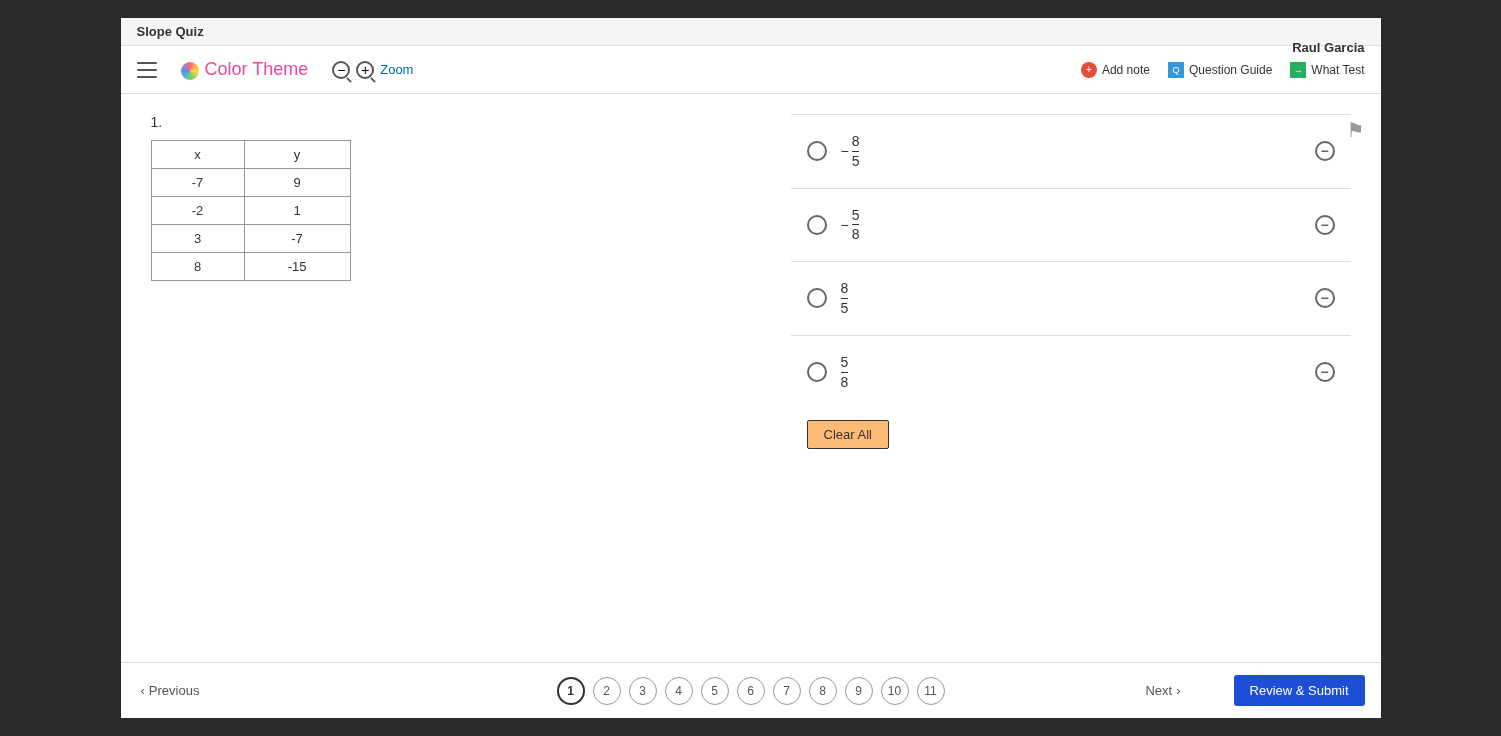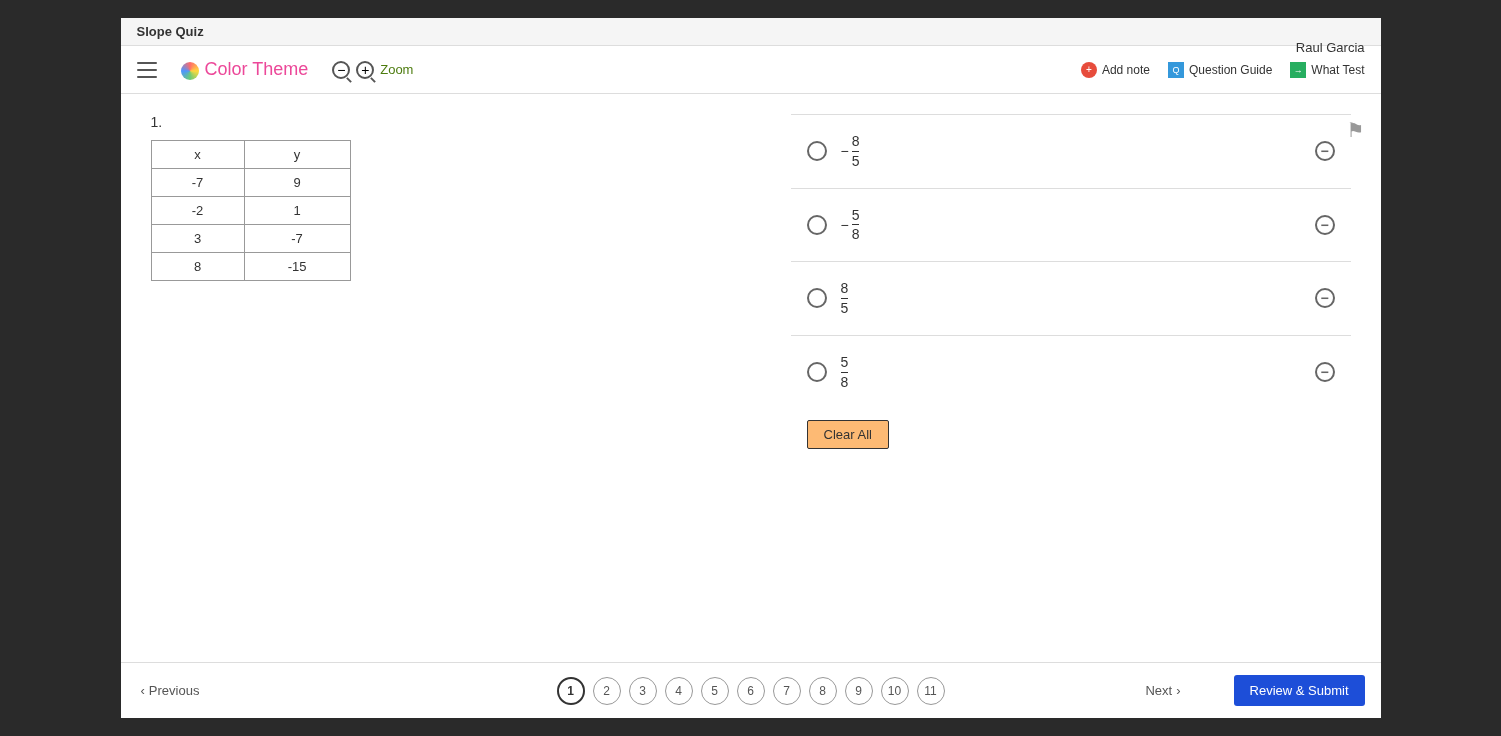--- a/index.html
+++ b/index.html
@@ -317,25 +317,25 @@
         <span></span>
         <span></span>
     </div>
     <button class="color-theme-btn">
       <div class="palette-icon"></div>
       <span>Color Theme</span>
     </button>
     <div style="display:flex;align-items:center;gap:6px;">
       <div class="zoom-icon" style="font-size:14px;">−</div>
       <div class="zoom-icon" style="font-size:14px;">+</div>
-      <span style="font-size:13px;color:#4d7c0f;">Zoom</span>
+      <span style="font-size:13px;color:#0369a1;">Zoom</span>
     </div>
 
     <div style="position:absolute; right:16px; top:50%; transform:translateY(-50%); display:flex; align-items:center; gap:18px;">
-      <span style="font-size:13px;color:#333;position:absolute;right:0;top:-22px;white-space:nowrap;">Raul Garcia</span>
+      <span style="font-size:13px;color:#333;position:absolute;right:0;top:-22px;white-space:nowrap;font-weight:bold;">Raul Garcia</span>
       <button class="action-btn">
         <div class="icon-circle">+</div>
         <span>Add note</span>
       </button>
       <button class="action-btn">
         <div class="icon-book">Q</div>
         <span>Question Guide</span>
       </button>
       <button class="action-btn">
         <div class="icon-exit">→</div>

